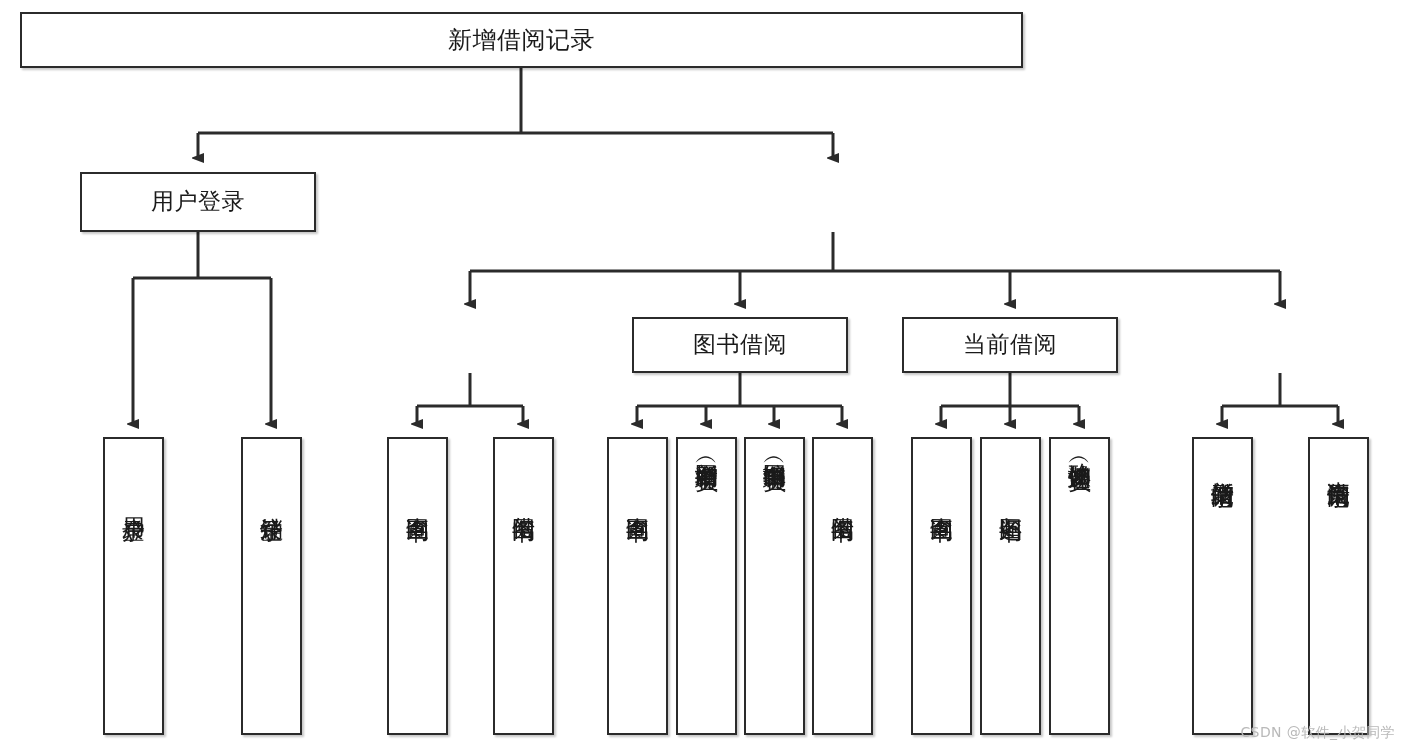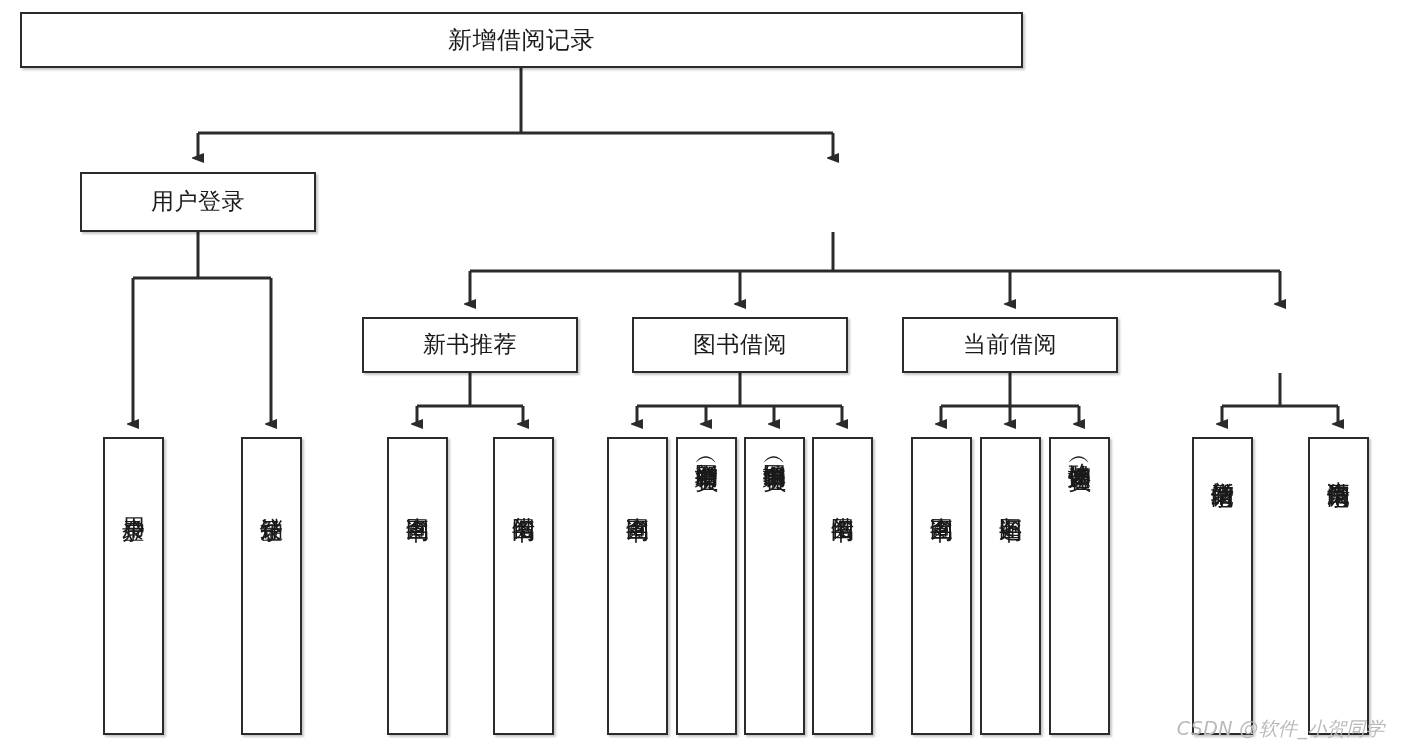--- a/index.html
+++ b/index.html
@@ -55,27 +55,26 @@
     font-size: 23px;
     line-height: 1.34;
     letter-spacing: 1px;
     text-align: center;
     max-height: 100%;
   }
   .node.root .label { font-size: 24px; }
 
   .watermark {
     position: absolute;
-    right: 20px;
+    right: 10px;
     bottom: 5px;
-    font-size: 19px;
+    font-size: 14px;
     color: #b9b9b9;
     white-space: nowrap;
     letter-spacing: 0.4px;
-    font-style: italic;
   }
 </style>
 </head>
 <body>
 
 <div id="canvas">
 
   <svg class="edges" viewBox="0 0 1405 747">
     <defs>
       <marker id="arrow" markerWidth="12" markerHeight="12" refX="5" refY="6" orient="auto" markerUnits="userSpaceOnUse">
@@ -130,23 +129,20 @@
   </svg>
 
   <div class="node root" style="left:20px; top:12px; width:1003px; height:56px;">
     <span class="label">新增借阅记录</span>
   </div>
 
   <div class="node" style="left:80px; top:172px; width:236px; height:60px;">
     <span class="label">用户登录</span>
   </div>
 
-  <div class="node" style="left:362px; top:317px; width:216px; height:56px;">
-    <span class="label">新书推荐</span>
-  </div>
   <div class="node" style="left:632px; top:317px; width:216px; height:56px;">
     <span class="label">图书借阅</span>
   </div>
   <div class="node" style="left:902px; top:317px; width:216px; height:56px;">
     <span class="label">当前借阅</span>
   </div>
 
   <div class="node vertical" style="left:103px; top:437px; width:61px; height:298px; padding-top:60px;">
     <span class="label">用户登录</span>
   </div>

